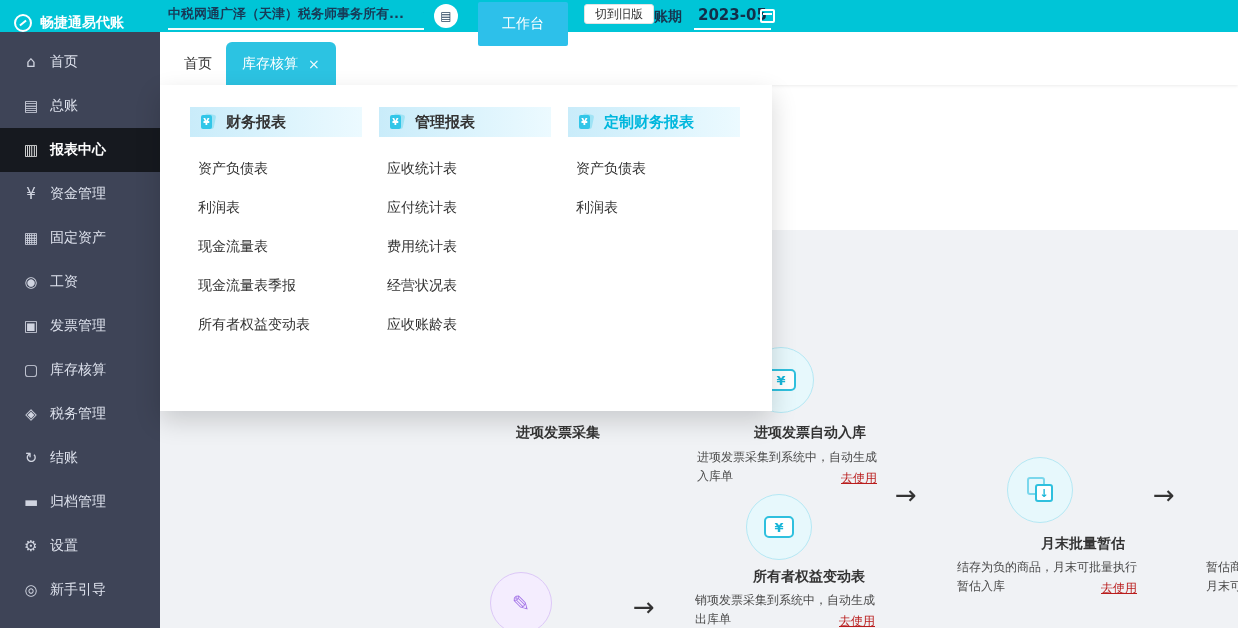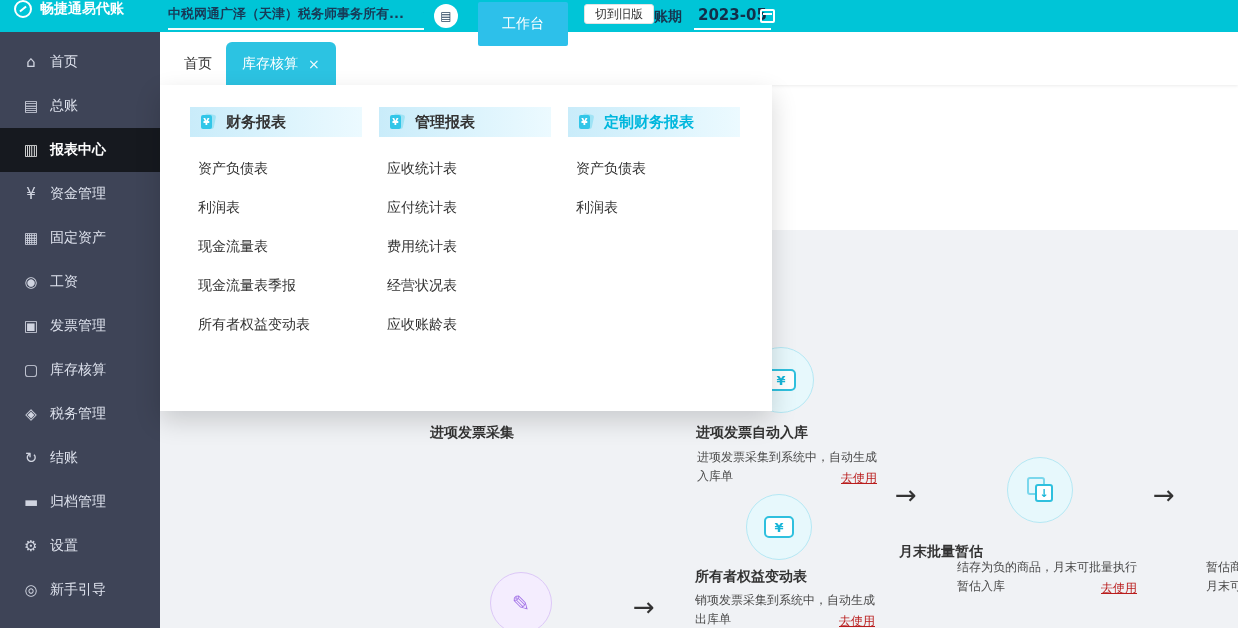--- a/index.html
+++ b/index.html
@@ -10,21 +10,21 @@
     background: #f0f2f5;
     font-family: "DejaVu Sans", "Liberation Sans", sans-serif;
   }
 
   
   .sidebar {
     position: absolute; left: 0; top: 0; width: 160px; height: 628px;
     background: #3e4457; z-index: 5;
   }
   .logo {
-    height: 32px; background: #00c5d7; display: flex; align-items: flex-start;
+    height: 32px; background: #00c5d7; display: flex; align-items: flex-end;
     gap: 8px; padding-left: 14px; color: #fff; font-weight: bold; font-size: 14px;
   }
   .logo-icon {
     width: 18px; height: 18px; border: 2px solid #fff; border-radius: 50%;
     position: relative; flex-shrink: 0;
   }
   .logo-icon::after {
     content: ""; position: absolute; left: 3px; top: 6px; width: 8px; height: 2px;
     background: #fff; transform: rotate(-40deg);
   }
@@ -122,21 +122,21 @@
     border: 2px solid #7ad7ec; border-radius: 3px; background: #e7f8fc;
   }
   .stack-front {
     position: absolute; left: 10px; top: 8px; width: 18px; height: 18px;
     background: #fff; border: 2px solid #2fc0de; border-radius: 3px;
     display: flex; align-items: center; justify-content: center;
     color: #17b5d8; font-size: 11px; font-weight: bold;
   }
   .circle-purple { background: #f4edfe; border-color: #dcc8f7; }
   .pen-glyph { color: #a678e8; font-size: 22px; }
-  .wf-title { font-size: 14px; font-weight: 700; color: #333; text-align: left; width: 170px; }
+  .wf-title { font-size: 14px; font-weight: 700; color: #333; text-align: right; width: 170px; }
   .wf-desc { width: 182px; font-size: 12px; color: #4a4a4a; line-height: 19px; position: absolute; }
   .use-link {
     position: absolute; right: 2px; bottom: 0; color: #b91c1c; font-size: 12px;
     text-decoration: underline; cursor: pointer;
   }
   .wf-arrow { font-size: 26px; color: #333; }
   .wf-partial { white-space: nowrap; font-size: 12px; color: #4a4a4a; line-height: 19px; }
 
   
   .megamenu {
@@ -256,21 +256,21 @@
 </div>
 
 <div class="wf wf-arrow" style="left:895px; top:480px;">→</div>
 
 <div class="wf wf-circle c-66" style="left:1007px; top:457px;">
   <span class="stack-icon">
     <span class="stack-back"></span>
     <span class="stack-front">↓</span>
   </span>
 </div>
-<div class="wf wf-title" style="left:899px; top:535px;margin-top:8px;">月末批量暂估</div>
+<div class="wf wf-title" style="left:955px; top:535px;">月末批量暂估</div>
 <div class="wf wf-desc" style="left:957px; top:558px; height:40px;">
   <span>结存为负的商品，月末可批量执行暂估入库</span>
   <a class="use-link">去使用</a>
 </div>
 
 <div class="wf wf-arrow" style="left:1153px; top:480px;">→</div>
 
 <div class="wf wf-partial" style="left:1206px; top:558px;">
   <div>暂估商</div>
   <div>月末可</div>

